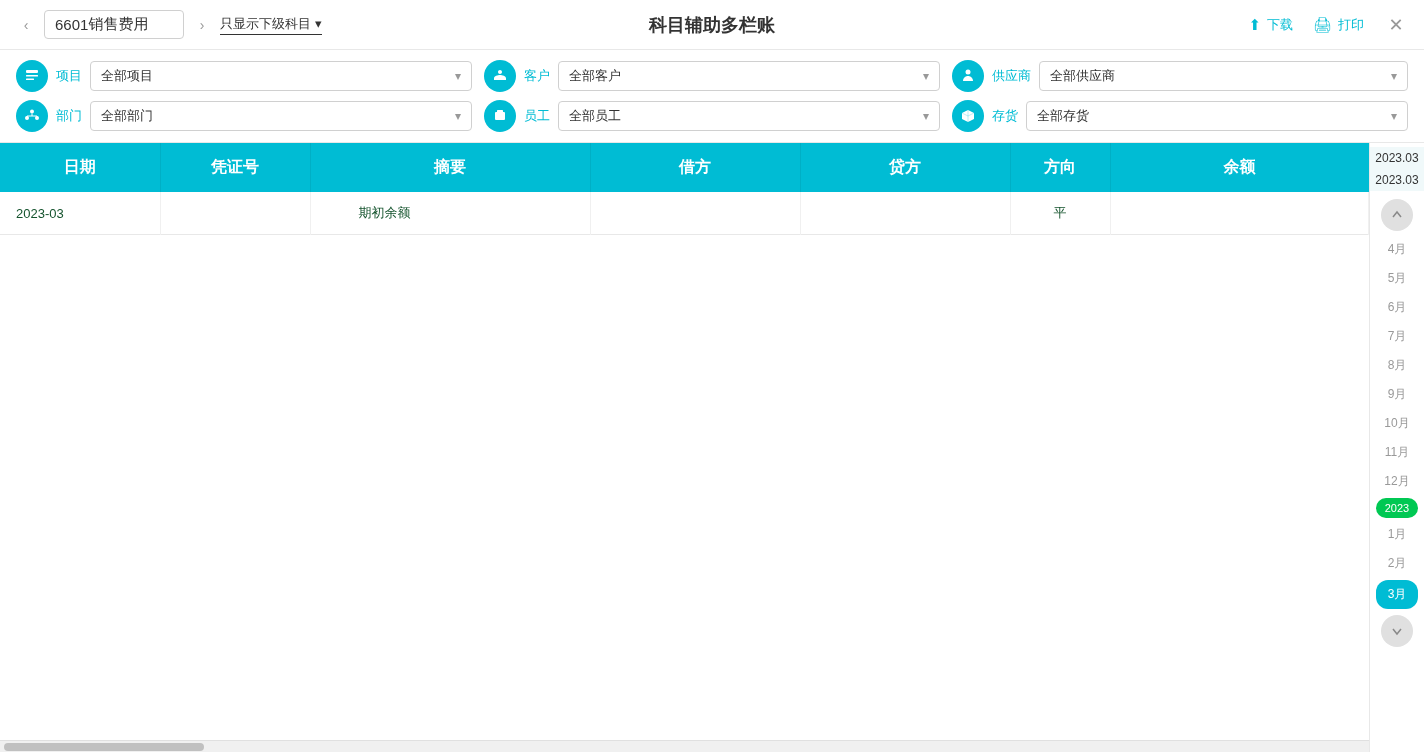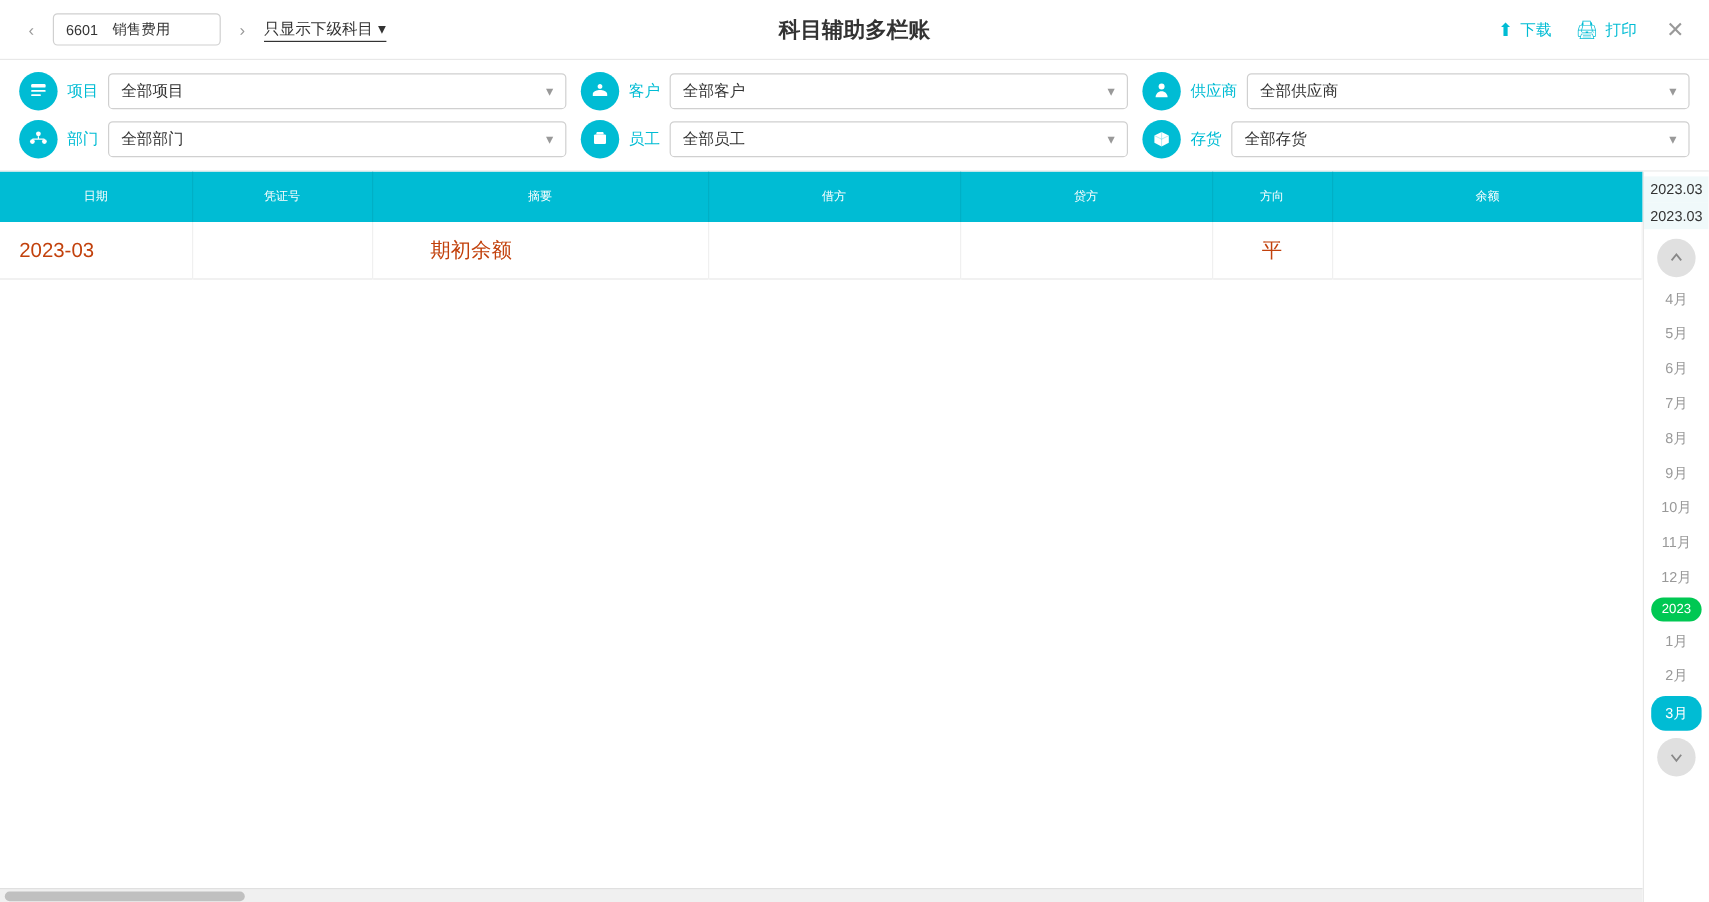--- a/index.html
+++ b/index.html
@@ -45,26 +45,26 @@
       align-items: center;
       justify-content: center;
       cursor: pointer;
       color: #999;
       font-size: 14px;
     }
 
     .account-code {
       display: flex;
       align-items: center;
-      gap: 12px;
+      gap: 0;
       border: 1px solid #d0d0d0;
       border-radius: 4px;
       padding: 4px 10px;
       min-width: 140px;
-      font-size: 12px;
+      font-size: 15px;
       color: #333;
       text-align: center;
     }
 
     .show-sub-btn {
       display: flex;
       align-items: center;
       gap: 4px;
       border: none;
       background: none;
@@ -197,38 +197,38 @@
     }
 
     .table-header {
       background: #00bcd4;
     }
 
     .table-header th {
       color: white;
       padding: 14px 12px;
       text-align: center;
-      font-weight: normal;
-      font-size: 10px;
+      font-weight: bold;
+      font-size: 16px;
       border-right: 1px solid #00afc5;
     }
 
     .table-header th:last-child {
       border-right: none;
     }
 
     .table-body tr {
       border-bottom: 1px solid #e8e8e8;
     }
 
     .table-body td {
       padding: 12px 12px;
       text-align: center;
-      font-size: 17px;
-      color: #c2410c;
+      font-size: 13px;
+      color: #14532d;
       border-right: 1px solid #f0f0f0;
     }
 
     .table-body td:first-child {
       text-align: left;
       padding-left: 16px;
     }
 
     .table-body td:nth-child(3) {
       text-align: left;

